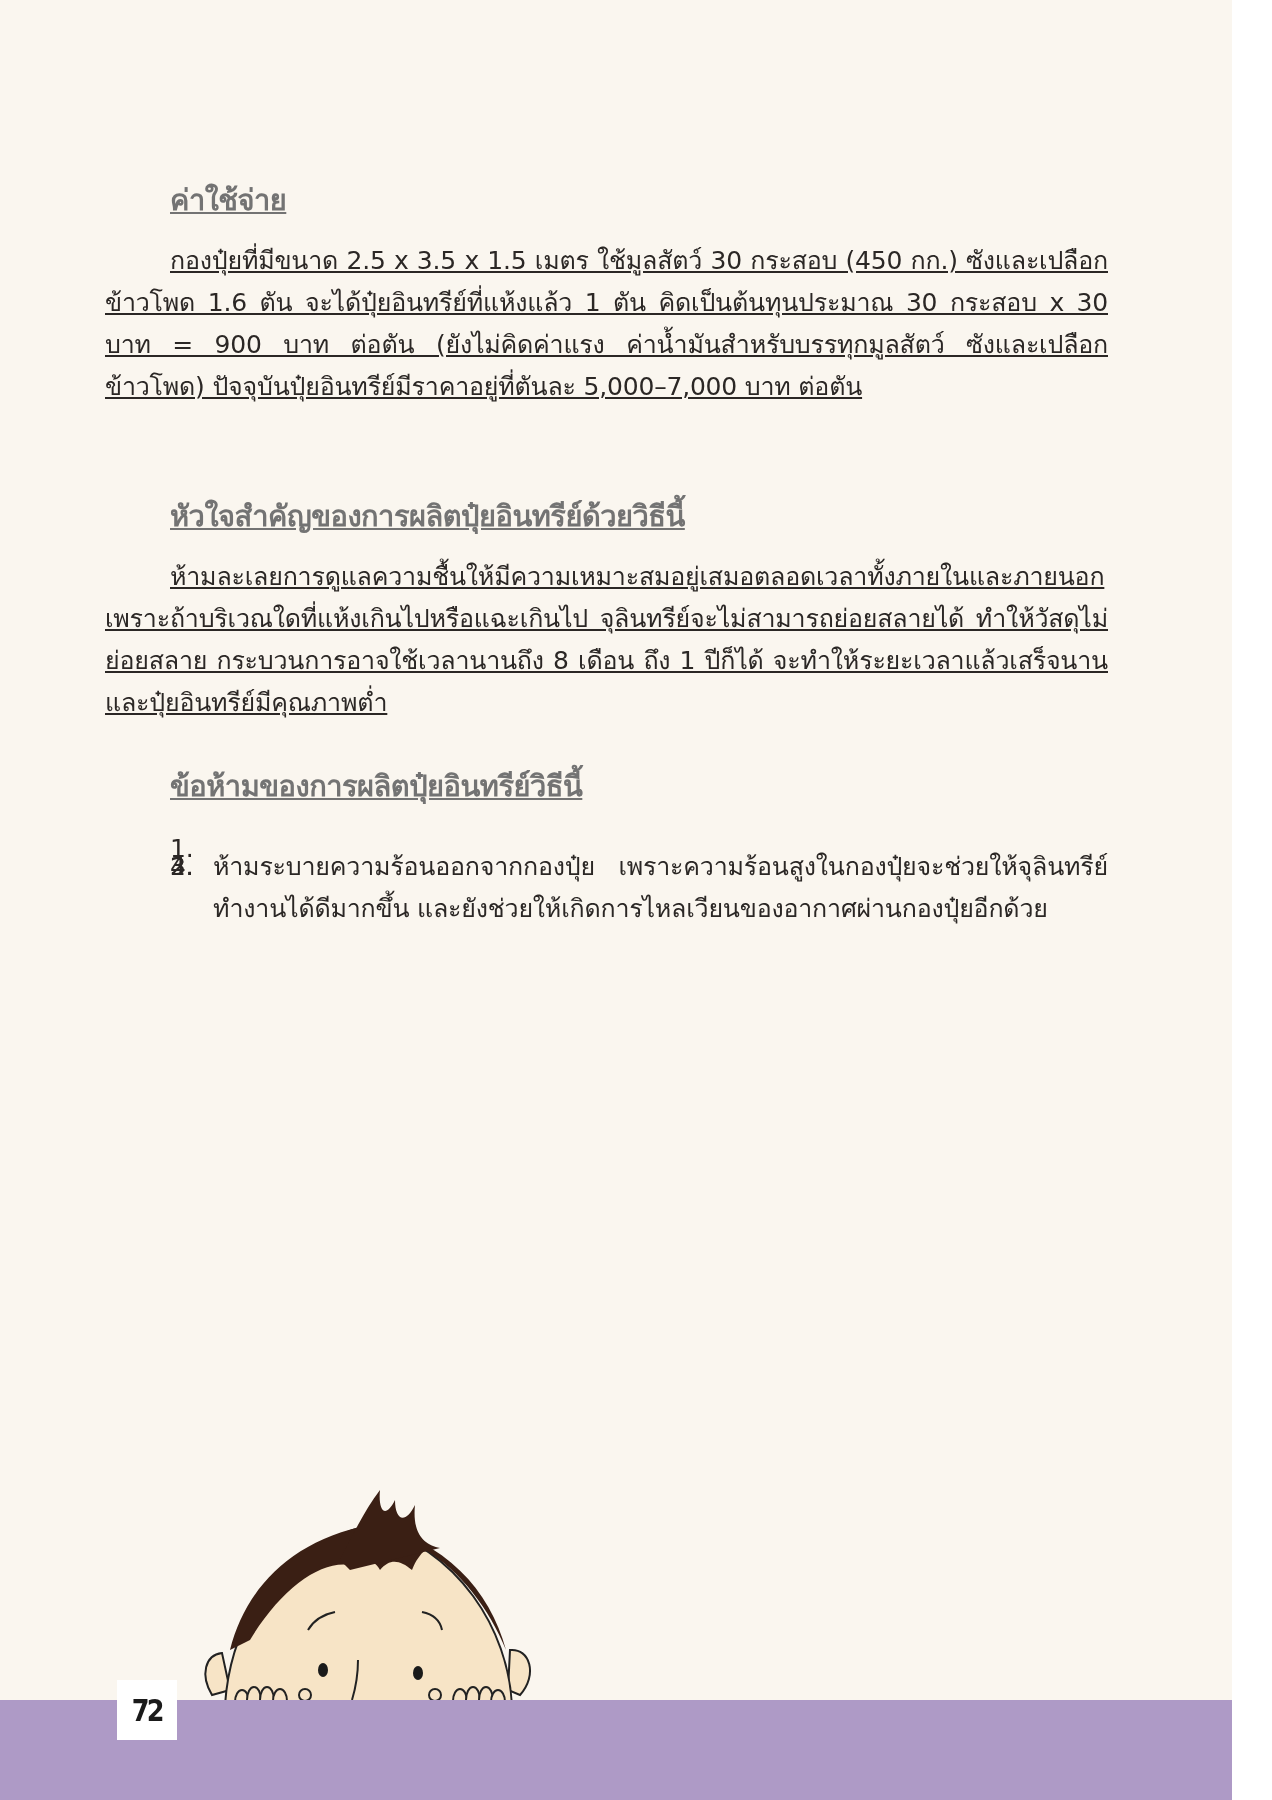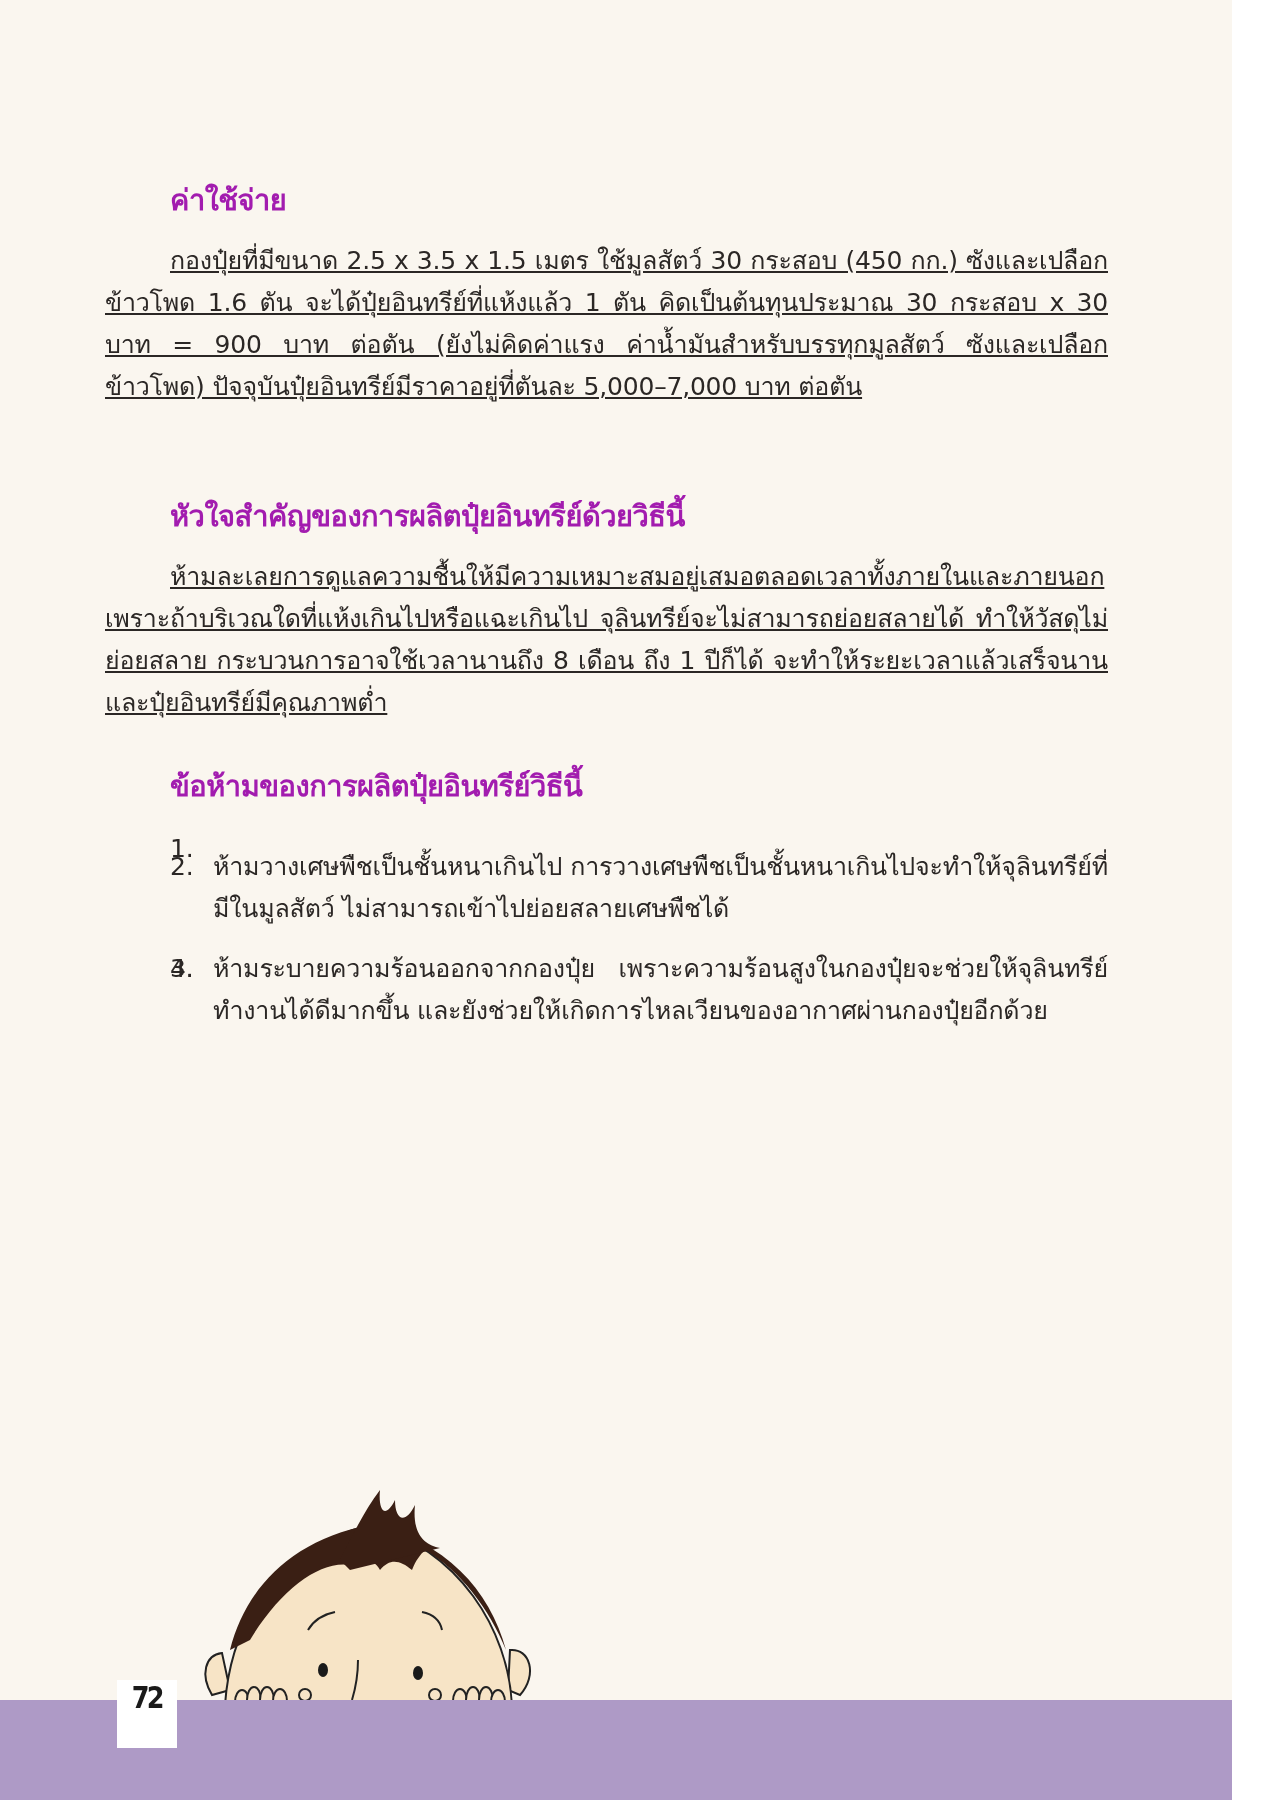--- a/index.html
+++ b/index.html
@@ -27,27 +27,28 @@
       position: absolute;
       left: 1232px;
       top: 0;
       width: 40px;
       height: 1800px;
       background: #ffffff;
     }
     .heading {
       position: absolute;
       left: 170px;
-      color: #a21caf;
+      color: #737373;
       font-family: "DejaVu Sans", "Liberation Sans", sans-serif;
       font-weight: bold;
       font-size: 29px;
       line-height: 40px;
       margin: 0;
       letter-spacing: -0.5px;
+      text-decoration: underline;
     }
     .para {
       position: absolute;
       left: 105px;
       width: 1003px;
       color: #2b2725;
       font-family: "DejaVu Sans", "Liberation Sans", sans-serif;
       font-size: 25px;
       line-height: 42px;
       text-align: justify;
@@ -86,24 +87,24 @@
       top: 1700px;
       width: 1232px;
       height: 100px;
       background: #ae9ac6;
     }
     .page-num-box {
       position: absolute;
       left: 117px;
       top: 1680px;
       width: 60px;
-      height: 68px;
+      height: 60px;
       background: #ffffff;
       display: flex;
-      align-items: flex-start;
+      align-items: center;
       justify-content: center;
     }
     .page-num {
       font-family: "DejaVu Sans", "Liberation Sans", sans-serif;
       font-weight: bold;
       font-size: 30px;
       color: #1a1a1a;
       letter-spacing: -3px;
       transform: scaleX(0.85);
     }
@@ -126,21 +127,20 @@
   <h2 class="heading" style="top:496px;">หัวใจสำคัญของการผลิตปุ๋ยอินทรีย์ด้วยวิธีนี้</h2>
   <p class="para" style="top:556px;">ห้ามละเลยการดูแลความชื้นให้มีความเหมาะสมอยู่เสมอตลอดเวลาทั้งภายในและภายนอก เพราะถ้าบริเวณใดที่แห้งเกินไปหรือแฉะเกินไป จุลินทรีย์จะไม่สามารถย่อยสลายได้ ทำให้วัสดุไม่ย่อยสลาย กระบวนการอาจใช้เวลานานถึง 8 เดือน ถึง 1 ปีก็ได้ จะทำให้ระยะเวลาแล้วเสร็จนาน และปุ๋ยอินทรีย์มีคุณภาพต่ำ</p>
 
   <h2 class="heading" style="top:766px;">ข้อห้ามของการผลิตปุ๋ยอินทรีย์วิธีนี้</h2>
   <ol class="list" style="top:828px;">
     <li>
       <span class="num">1.</span>
     </li>
     <li>
       <span class="num">2.</span>
-      <span>ห้ามวางเศษพืชเป็นชั้นหนาเกินไป การวางเศษพืชเป็นชั้นหนาเกินไปจะทำให้จุลินทรีย์ที่มีในมูลสัตว์ ไม่สามารถเข้าไปย่อยสลายเศษพืชได้</span>
     </li>
     <li>
       <span class="num">3.</span>
     </li>
     <li>
       <span class="num">4.</span>
       <span>ห้ามระบายความร้อนออกจากกองปุ๋ย เพราะความร้อนสูงในกองปุ๋ยจะช่วยให้จุลินทรีย์ทำงานได้ดีมากขึ้น และยังช่วยให้เกิดการไหลเวียนของอากาศผ่านกองปุ๋ยอีกด้วย</span>
     </li>
   </ol>
 

